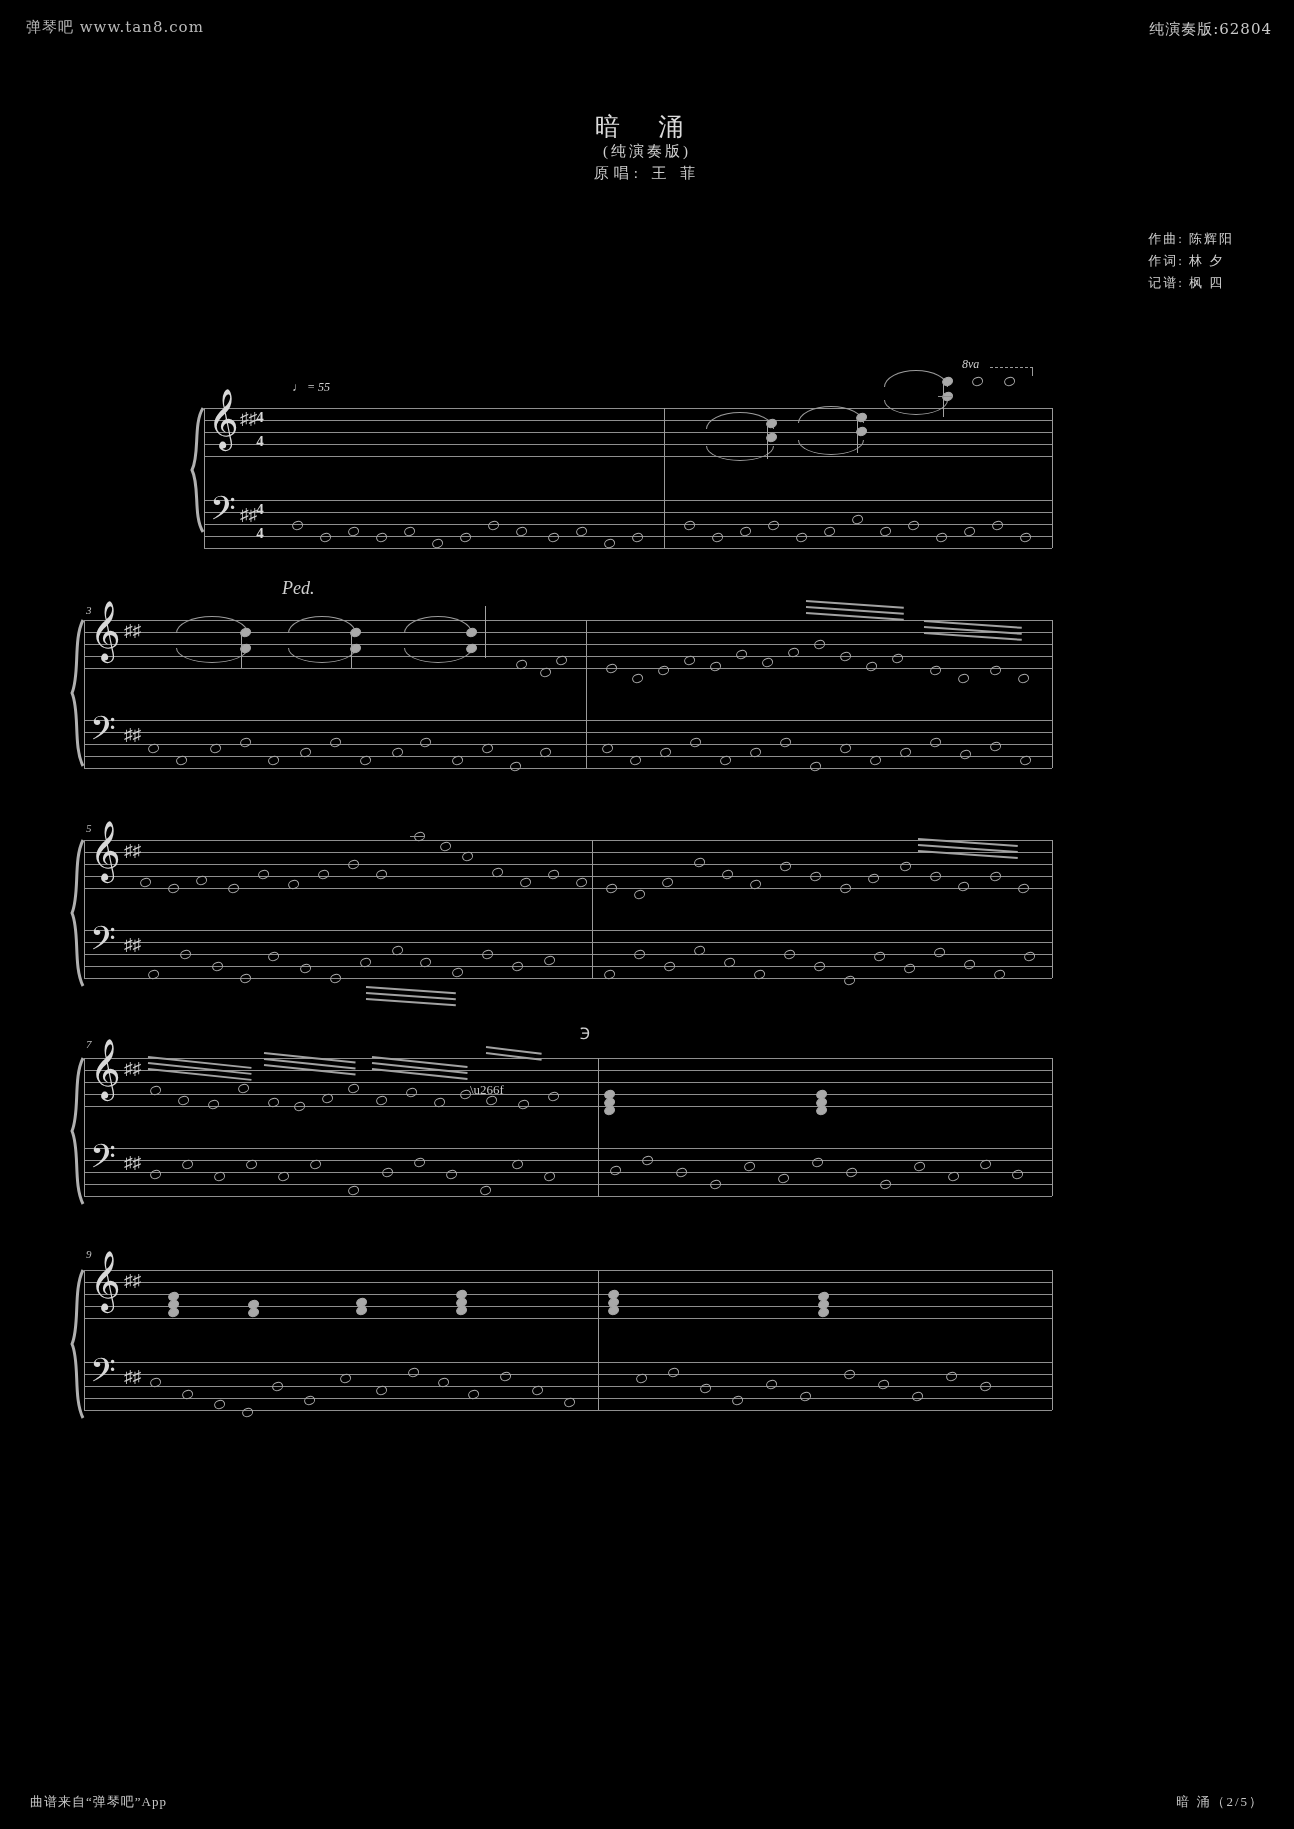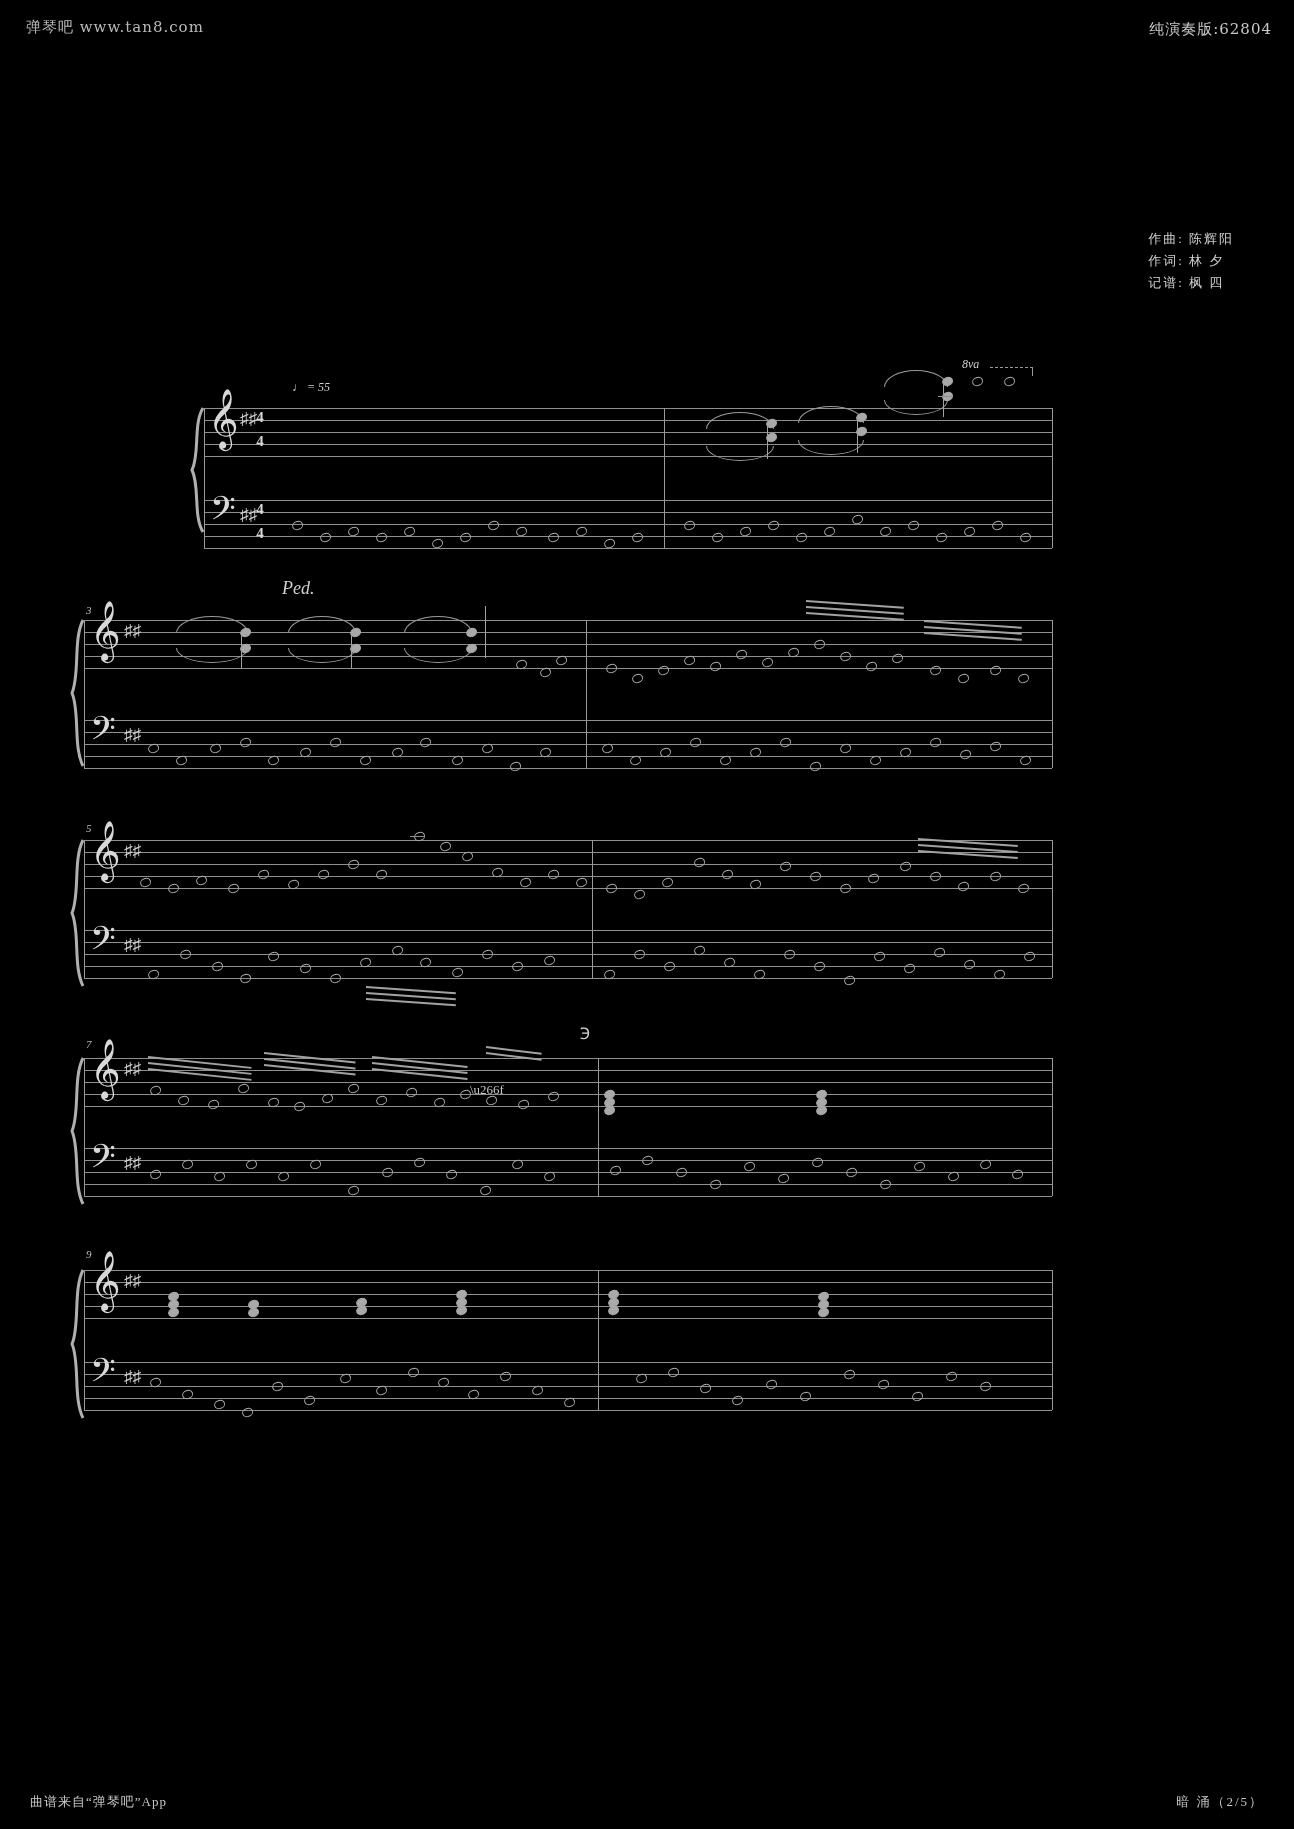--- a/index.html
+++ b/index.html
@@ -67,20 +67,23 @@
   .acc{position:absolute;font-size:13px;color:#c6c6c6;}
 </style>
 </head>
 <body>
 
 <div class="page">
 
   <div class="watermark">弹琴吧 www.tan8.com</div>
   <div class="sheet-no">纯演奏版:62804</div>
 
+  <div class="title">暗  涌</div>
+  <div class="subtitle">(纯演奏版)</div>
+  <div class="singer">原唱:  王    菲</div>
 
   <div class="credits">
     <div>作曲:  陈辉阳</div>
     <div>作词:  林    夕</div>
     <div>记谱:  枫    四</div>
   </div>
 
   <div class="system" style="top:0;height:0;">
     <div class="tempo" style="left:292px;top:380px;">
       <b>♩</b>

